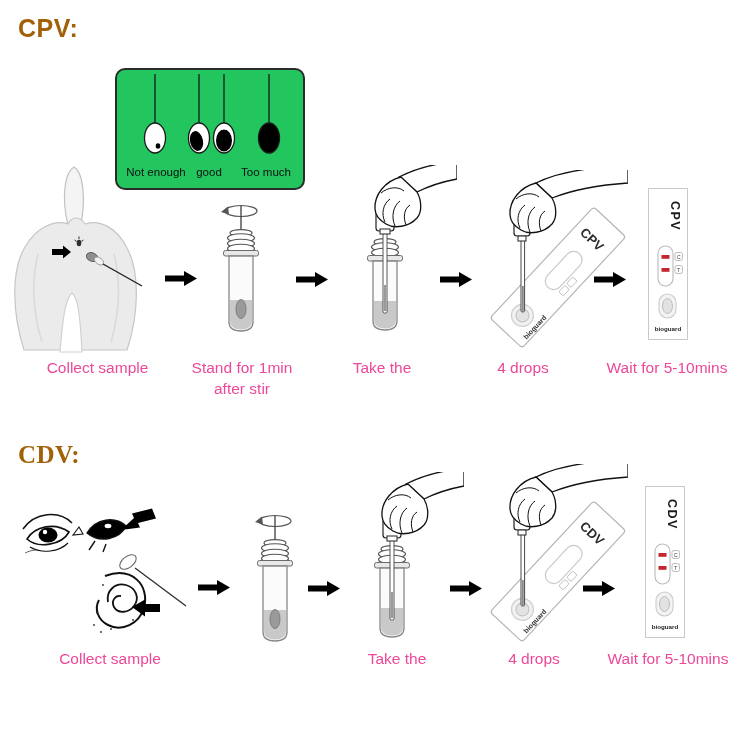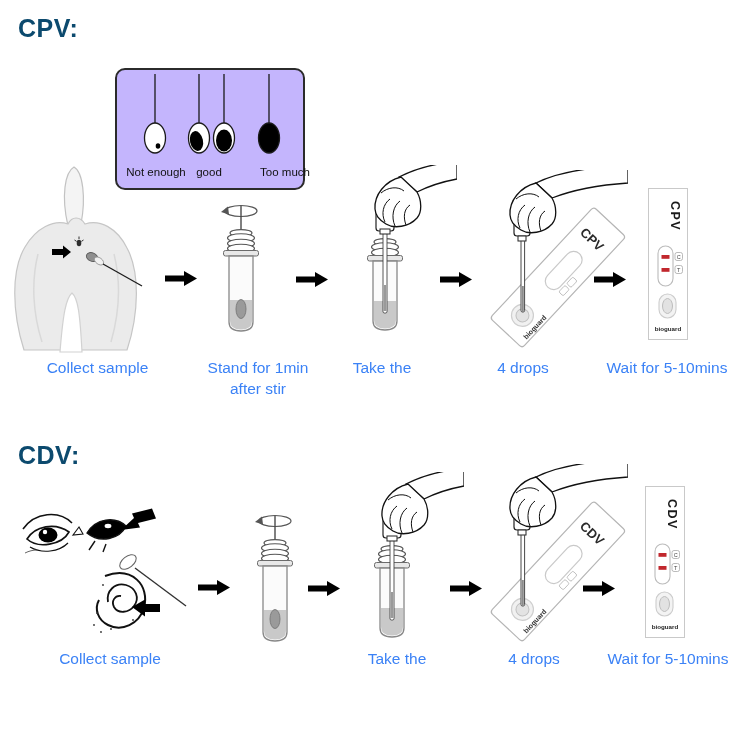--- a/index.html
+++ b/index.html
@@ -1,22 +1,22 @@
 <!DOCTYPE html>
 <html><head>
 <meta charset="utf-8">
 <style>
   html,body{margin:0;padding:0;background:#fff;}
   .page{position:relative;width:750px;height:729px;background:#fff;overflow:hidden;
         font-family:"Liberation Sans",sans-serif;color:#1a1a1a;}
   .abs{position:absolute;}
-  .sec-title{font-size:25px;font-weight:700;color:#0c4a6e;letter-spacing:0.5px;}
-  .step-label{font-size:15.5px;line-height:1.35;text-align:center;color:#3b82f6;}
+  .sec-title{font-size:25px;font-weight:700;color:#a16207;letter-spacing:0.5px;}
+  .step-label{font-size:15.5px;line-height:1.35;text-align:center;color:#ec4899;}
   .step-label.left{text-align:left;}
-  .guide-box{border:2px solid #2b2b2b;border-radius:10px;background:#c4b5fd;}
+  .guide-box{border:2px solid #2b2b2b;border-radius:10px;background:#22c55e;}
   .guide-label{position:absolute;font-size:11.5px;color:#111;text-align:center;}
   svg{display:block;}
 </style>
 </head>
 <body>
 
 <div class="page">
 
   <div class="abs sec-title" style="left:18px;top:14px;">CPV:</div>
 
@@ -31,21 +31,21 @@
         <ellipse cx="82" cy="68" rx="10.5" ry="15" fill="#fff"></ellipse>
         <ellipse cx="107" cy="68" rx="10.5" ry="15" fill="#fff"></ellipse>
         <ellipse cx="152" cy="68" rx="10.5" ry="15" fill="#000"></ellipse>
       </g>
       <ellipse cx="41" cy="76" rx="2.3" ry="2.8" fill="#000"></ellipse>
       <ellipse cx="79.5" cy="71" rx="6.5" ry="10" fill="#000" transform="rotate(-12 79.5 71)"></ellipse>
       <ellipse cx="107" cy="70.5" rx="8" ry="11" fill="#000"></ellipse>
     </svg>
     <span class="guide-label" style="left:3px;top:96px;width:72px;">Not enough</span>
     <span class="guide-label" style="left:72px;top:96px;width:40px;text-align:center;">good</span>
-    <span class="guide-label" style="left:118px;top:96px;width:62px;margin-left:19px;">Too much</span>
+    <span class="guide-label" style="left:118px;top:96px;width:62px;">Too much</span>
   </div>
 
   <svg class="abs" style="left:8px;top:162px;" width="135" height="192" viewBox="0 0 135 192">
     <path d="M60,64 C53,34 57,10 66,5 C75,10 78,36 73,62 Z" fill="#f4f4f4" stroke="#c2c2c2" stroke-width="1.2"></path>
     <path d="M16,188 C4,150 3,108 17,85 C28,66 46,57 60,62 C64,54 72,54 77,62 C92,57 109,66 119,86 C132,110 131,152 119,188 Z" fill="#ebebeb" stroke="#c6c6c6" stroke-width="1.2"></path>
     <path d="M30,92 C23,120 25,152 34,180" fill="none" stroke="#d9d9d9" stroke-width="1.5"></path>
     <path d="M106,92 C113,120 111,152 103,180" fill="none" stroke="#d9d9d9" stroke-width="1.5"></path>
     <path d="M52,190 C55,152 58,136 64,131 C70,136 72,152 74,190 Z" fill="#ffffff" stroke="#d2d2d2" stroke-width="1.2"></path>
     <g>
       <ellipse cx="71" cy="81" rx="2.3" ry="3.2" fill="#2e2e2e"></ellipse>
@@ -148,31 +148,31 @@
     <rect x="27" y="64.5" width="7.5" height="8" rx="2" fill="#fff" stroke="#aaa" stroke-width="0.8"></rect>
     <text x="30.7" y="70.8" text-anchor="middle" font-size="5.5" fill="#444">C</text>
     <rect x="27" y="77.5" width="7.5" height="8" rx="2" fill="#fff" stroke="#aaa" stroke-width="0.8"></rect>
     <text x="30.7" y="83.8" text-anchor="middle" font-size="5.5" fill="#444">T</text>
     <rect x="11" y="106" width="17" height="24" rx="8.5" fill="#f3f3f3" stroke="#ccc" stroke-width="1.1"></rect>
     <ellipse cx="19.5" cy="118" rx="5" ry="7.5" fill="#e2e2e2" stroke="#bdbdbd" stroke-width="1"></ellipse>
     <text x="20" y="143" text-anchor="middle" font-size="6.2" font-weight="bold" fill="#222">bioguard</text>
   </svg>
 
   <div class="abs step-label" style="left:20px;top:358px;width:155px;">Collect sample</div>
-  <div class="abs step-label" style="left:188px;top:358px;width:140px;">
+  <div class="abs step-label" style="left:172px;top:358px;width:140px;">
     <div>Stand for 1min</div>
     <div>after stir</div>
   </div>
   <div class="abs step-label" style="left:312px;top:358px;width:140px;">
     <div>Take the</div>
   </div>
   <div class="abs step-label" style="left:473px;top:358px;width:100px;">4 drops</div>
   <div class="abs step-label" style="left:597px;top:358px;width:140px;">Wait for 5-10mins</div>
 
-  <div class="abs sec-title" style="left:18px;top:441px;">CDV:</div>
+  <div class="abs sec-title" style="left:18px;top:441px;font-family:Liberation Serif, serif;">CDV:</div>
 
   <svg class="abs" style="left:15px;top:505px;" width="190" height="135" viewBox="0 0 190 135">
     <g>
       <path d="M8,24 C20,7 44,5 57,18" fill="none" stroke="#111" stroke-width="1.6"></path>
       <path d="M12,34 C20,21 40,17 54,27 C47,40 23,44 12,34 Z" fill="#fff" stroke="#111" stroke-width="1.6"></path>
       <ellipse cx="33" cy="30" rx="9.5" ry="7.5" fill="#000"></ellipse>
       <circle cx="30" cy="27" r="2.2" fill="#fff"></circle>
       <path d="M15,42 C27,49 44,47 53,38" fill="none" stroke="#111" stroke-width="1.2"></path>
       <path d="M10,48 C14,46 18,45 22,45" fill="none" stroke="#555" stroke-width="0.9"></path>
     </g>

